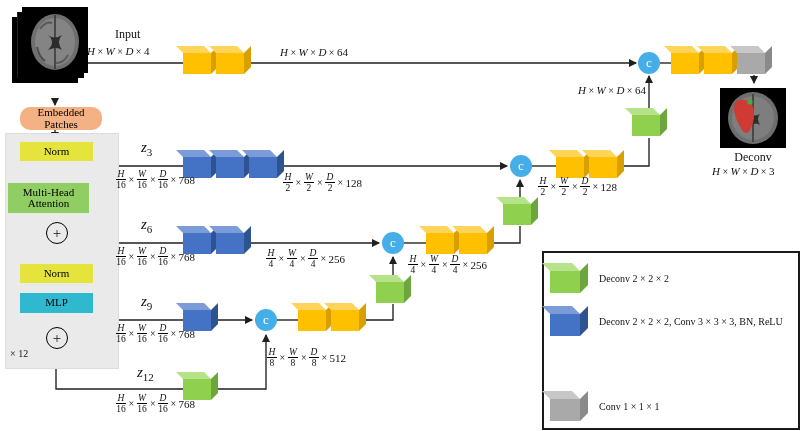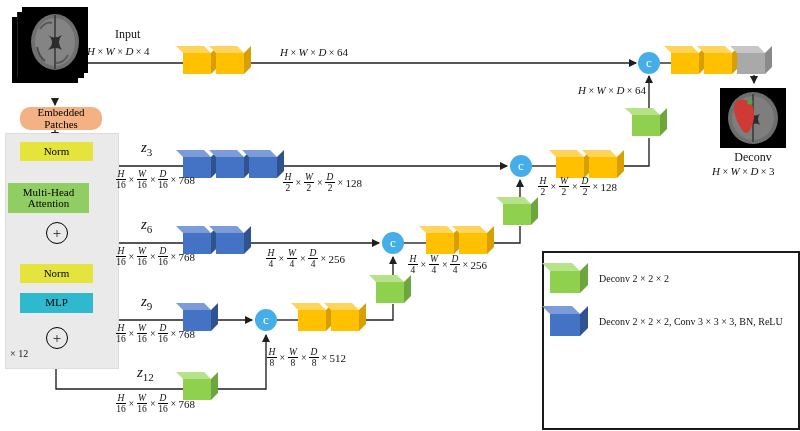--- a/index.html
+++ b/index.html
@@ -355,20 +355,28 @@
       <span class="leg-label">Deconv 2 × 2 × 2</span>
     </div>
     <div class="leg-row" style="top:52px;">
       <div class="cube lg c-blue">
           <div class="t"></div>
           <div class="s"></div>
           <div class="f"></div>
         </div>
       <span class="leg-label">Deconv 2 × 2 × 2, Conv 3 × 3 × 3, BN, ReLU</span>
     </div>
+    <div class="leg-row" style="top:137px;">
+      <div class="cube lg c-gray">
+          <div class="t"></div>
+          <div class="s"></div>
+          <div class="f"></div>
+        </div>
+      <span class="leg-label">Conv 1 × 1 × 1</span>
+    </div>
   </div>
 
 <div class="cube c-yellow" style="left: 183px; top: 46px;">
       <div class="t"></div>
       <div class="s"></div>
       <div class="f"></div>
     </div>
     <div class="cube c-yellow" style="left: 216px; top: 46px;">
       <div class="t"></div>
       <div class="s"></div>

